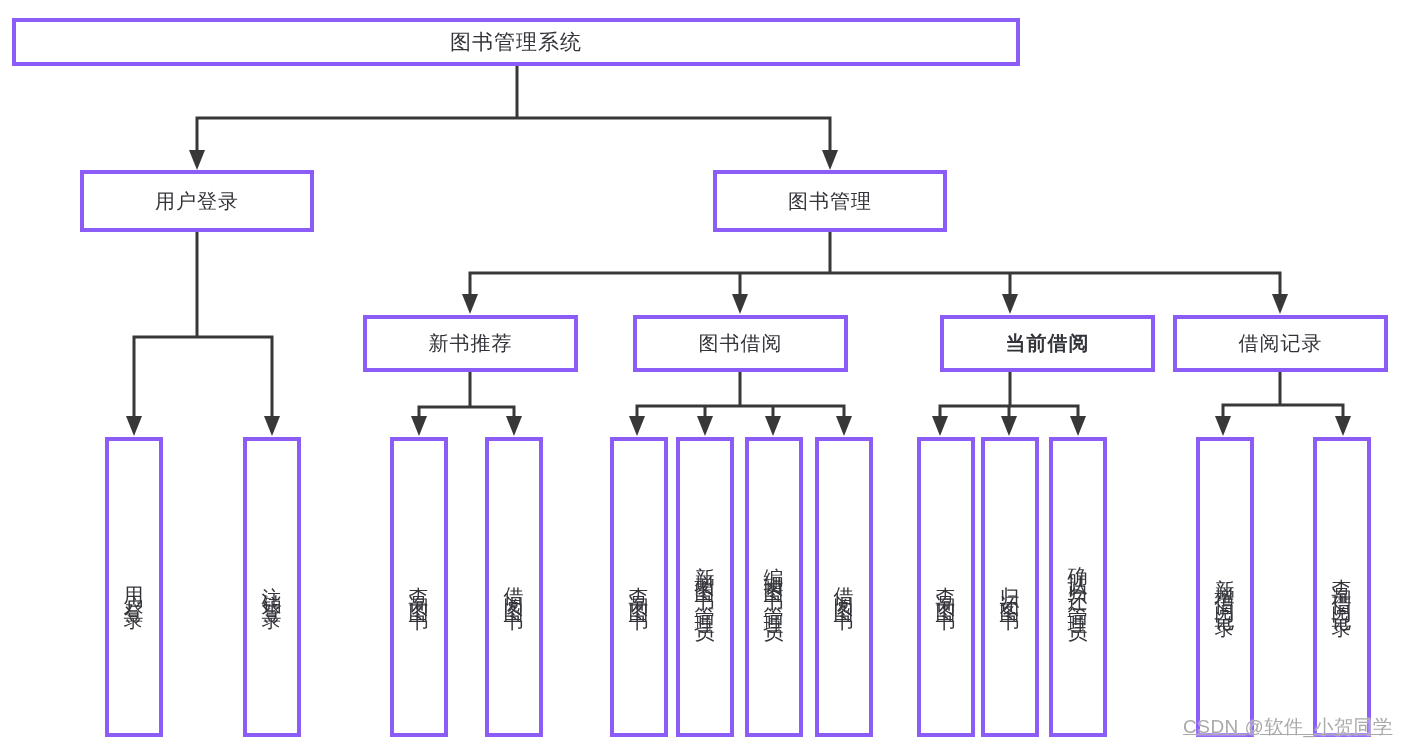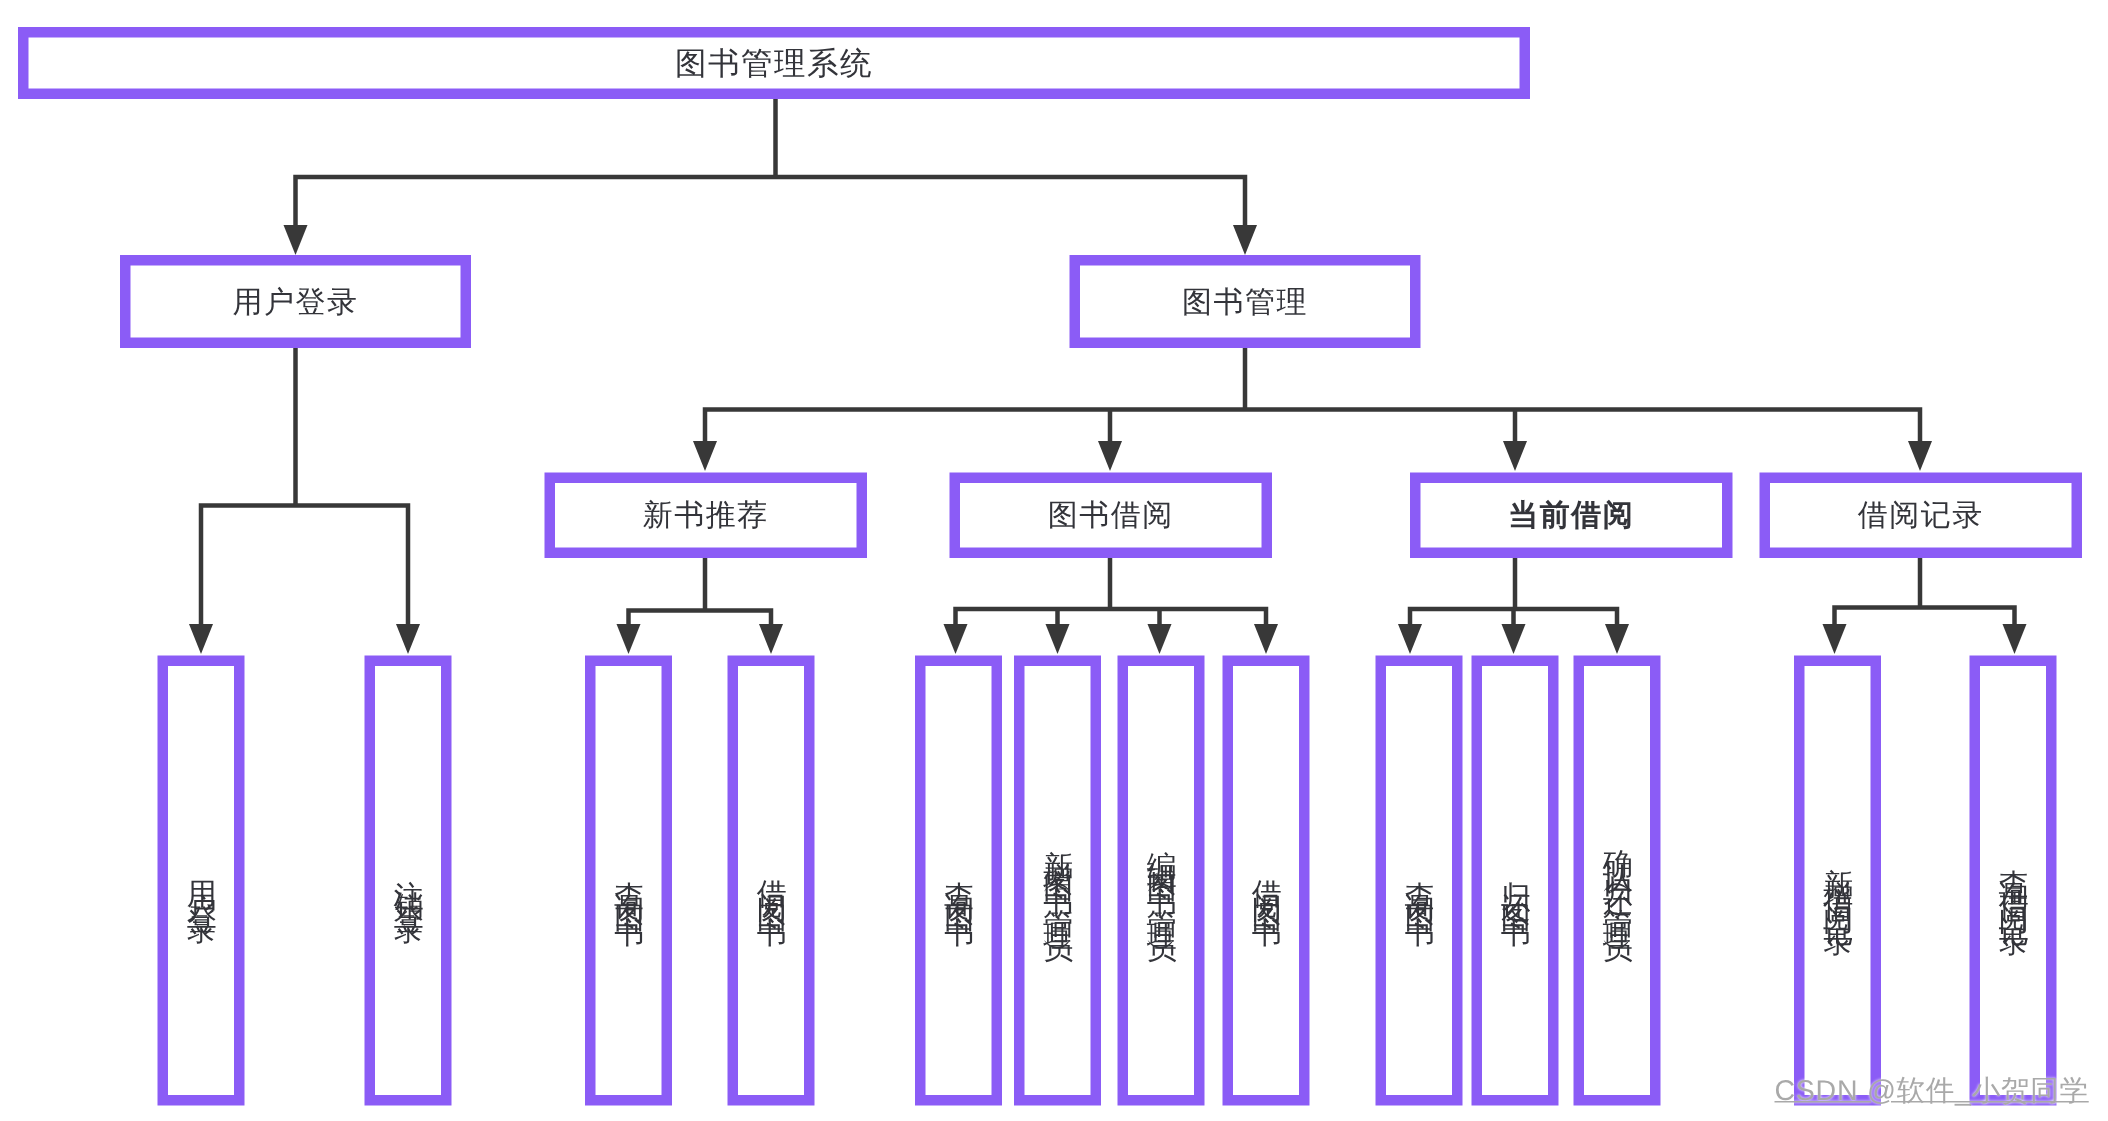--- a/index.html
+++ b/index.html
@@ -13,21 +13,21 @@
   }
   .wires {
     position: absolute;
     left: 0; top: 0;
     width: 1405px; height: 747px;
     z-index: 1;
   }
   .node {
     position: absolute;
     box-sizing: border-box;
-    border: 7px solid #8b5cf6;
+    border: 4px solid #8b5cf6;
     background: #ffffff;
     display: flex;
     align-items: center;
     justify-content: center;
     color: #33343a;
     z-index: 2;
   }
   .node.root  { left: 12px;  top: 18px;  width: 1008px; height: 48px; font-size: 21px; letter-spacing: 1px; }
   .node.lvl1  { top: 170px; width: 234px; height: 62px; font-size: 20px; letter-spacing: 1px; }
   .node.lvl2  { top: 315px; width: 215px; height: 57px; font-size: 20px; letter-spacing: 1px; }

